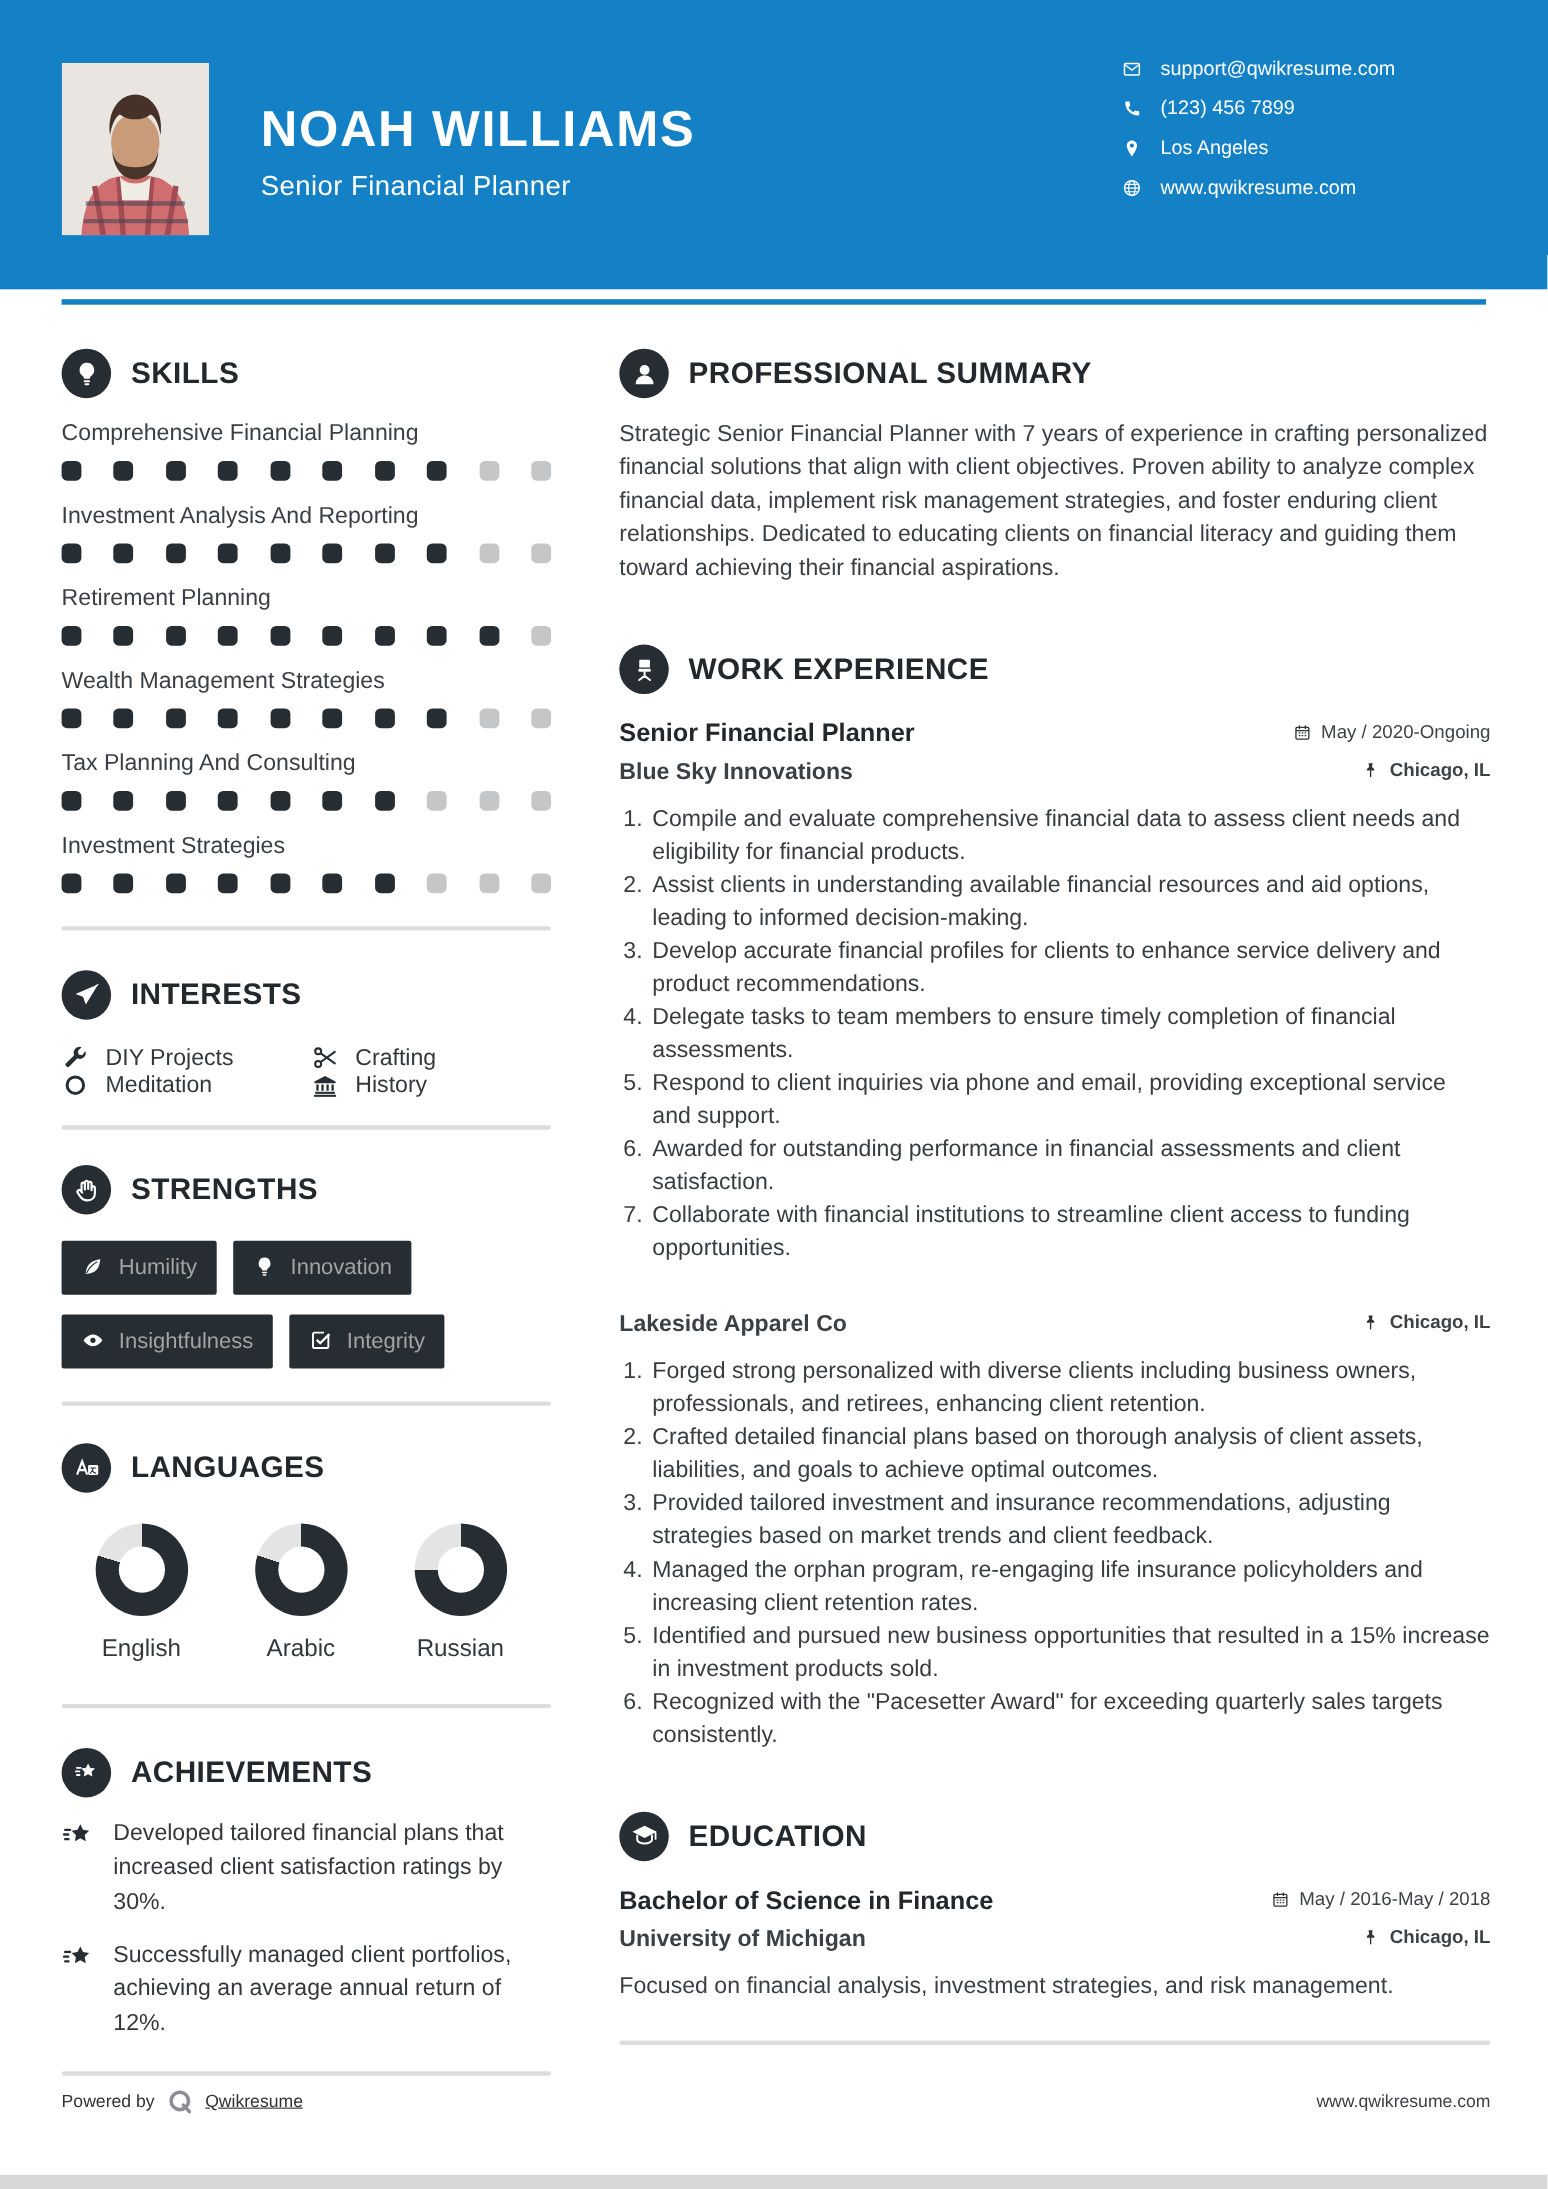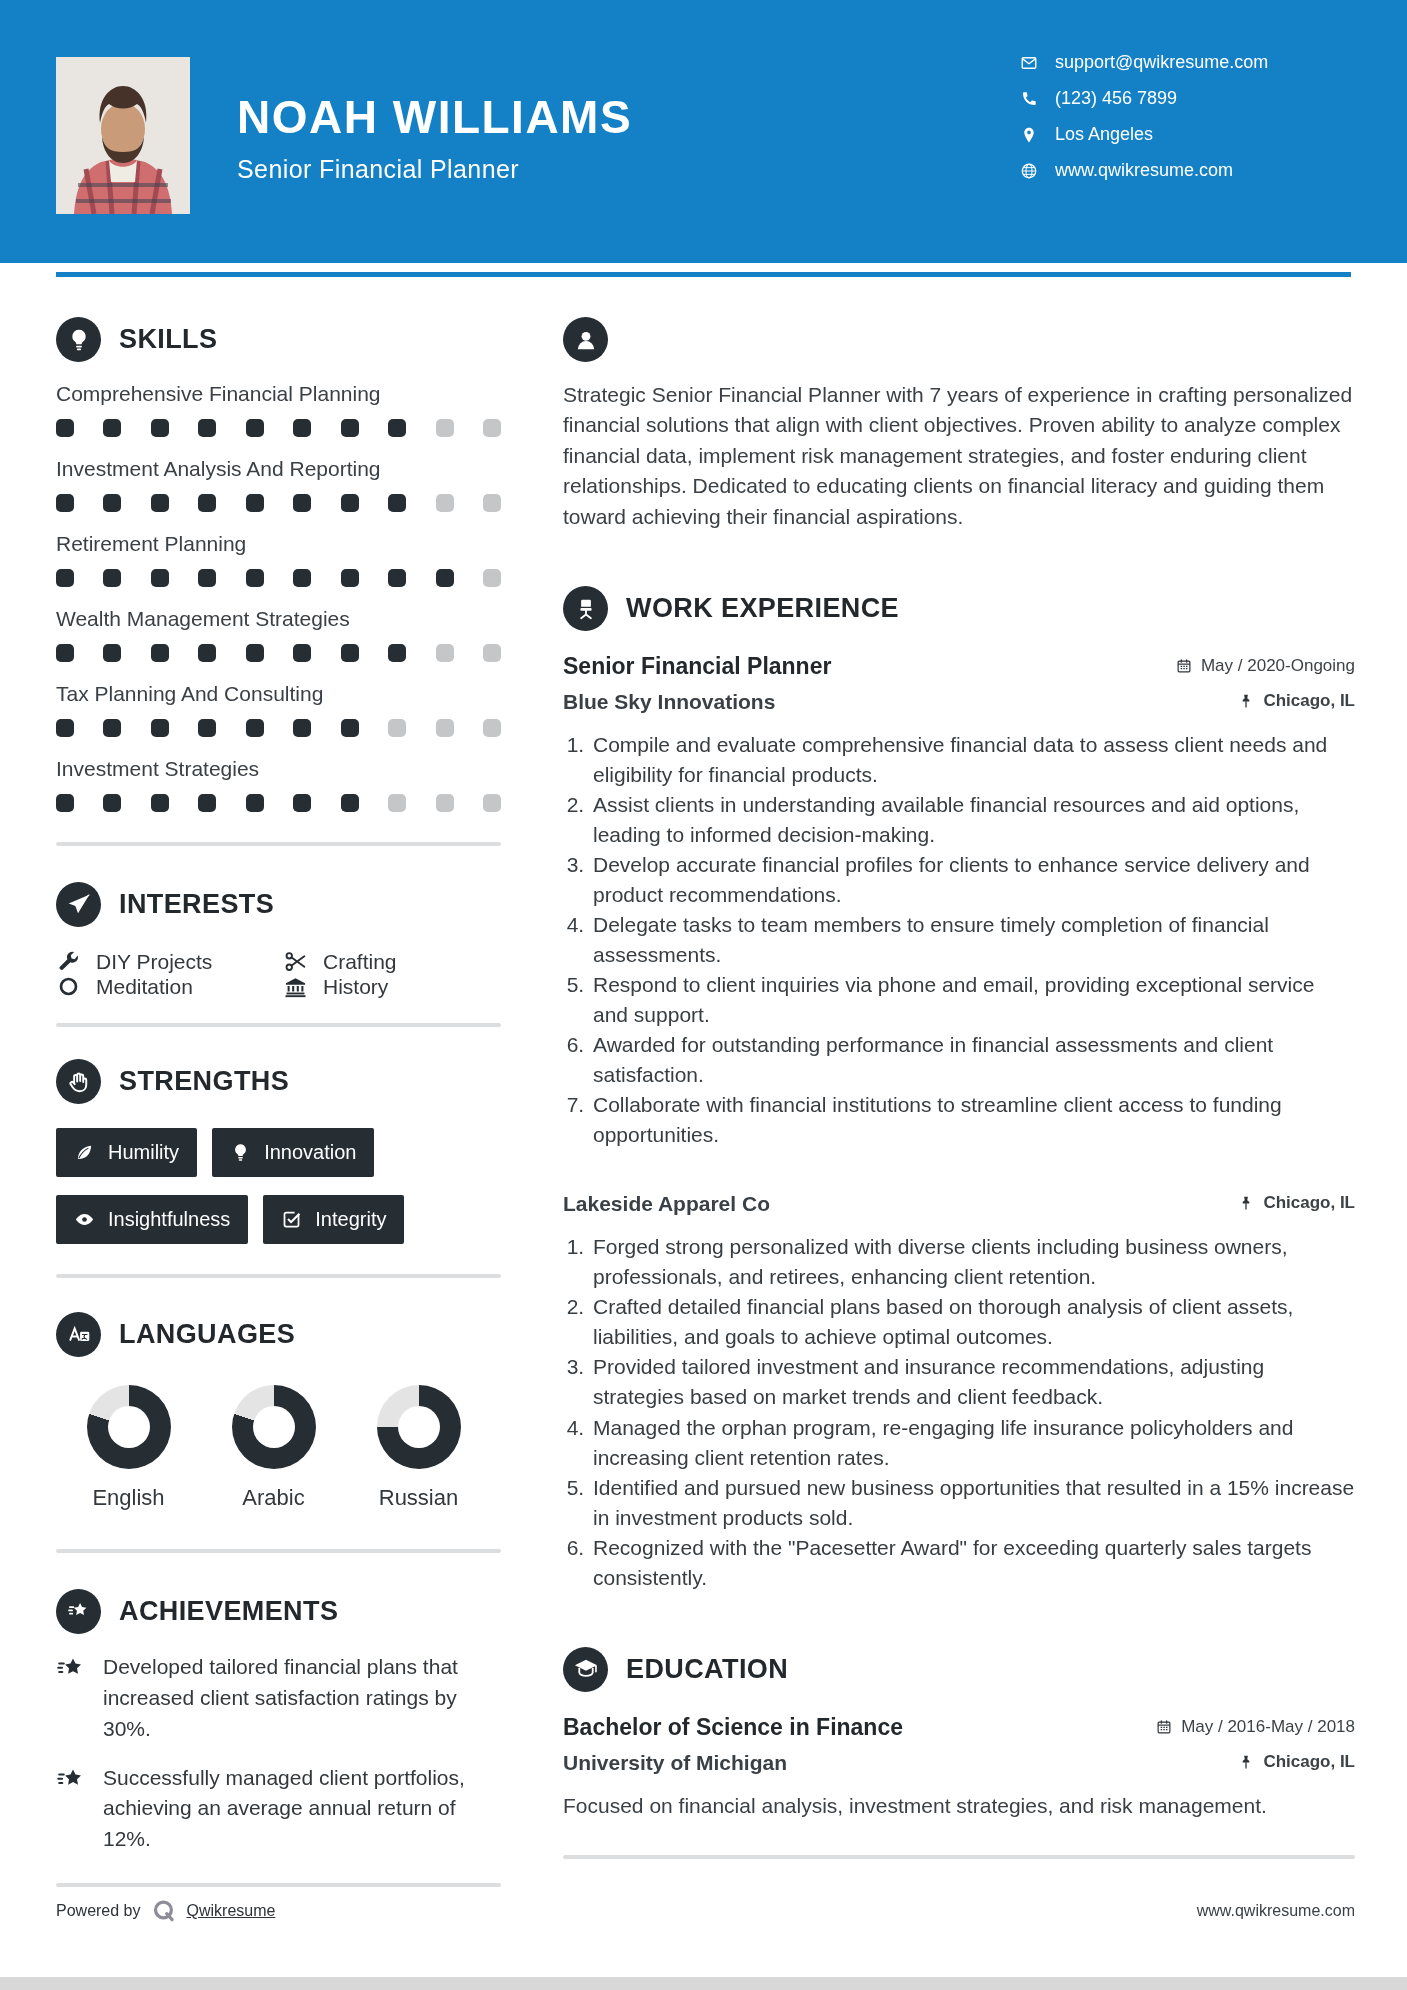--- a/index.html
+++ b/index.html
@@ -46,21 +46,21 @@
   .sec-interests { margin-top:36px; }
   .int-grid { display:grid; grid-template-columns:227px 1fr; margin-top:22px; }
   .int-item { display:flex; align-items:center; gap:15px; font-size:21px; color:#33383c; }
   .int-item .i-ico { width:25px; height:25px; color:#262d33; flex:none; }
   .int-item svg { width:25px; height:25px; display:block; }
   .rule-interests { margin-top:24px; }
 
   
   .sec-strengths { margin-top:32px; }
   .chips { display:flex; flex-wrap:wrap; margin-top:24px; }
-  .chip { display:flex; align-items:center; gap:13px; background:#262d33; color:#ffffff;
+  .chip { display:flex; align-items:flex-start; gap:13px; background:#262d33; color:#a3a3a3;
           font-size:20px; padding:13px 18px; margin:0 15px 18px 0; border-radius:2px; }
   .chip .i-ico { width:21px; height:21px; color:#fff; flex:none; }
   .chip svg { width:21px; height:21px; display:block; }
   .rule-strengths { margin-top:12px; }
 
   
   .sec-languages { margin-top:34px; }
   .langs { display:flex; margin-top:28px; }
   .lang { width:145px; display:flex; flex-direction:column; align-items:center; }
   .donut { width:84px; height:84px; border-radius:50%; position:relative; }
@@ -469,20 +469,21 @@
     <main class="right">
 
       <section class="sec-summary">
         <div class="sec-head">
           <span class="sec-ico">
             <svg viewBox="0 0 24 24">
                 <circle cx="12" cy="8.6" r="4.1" fill="currentColor"></circle>
                 <path d="M4.5 20.5a7.5 7.5 0 0 1 15 0z" fill="currentColor"></path>
               </svg>
           </span>
+          <h2 class="sec-title">PROFESSIONAL SUMMARY</h2>
         </div>
         <p class="summary-text">Strategic Senior Financial Planner with 7 years of experience in crafting personalized financial solutions that align with client objectives. Proven ability to analyze complex financial data, implement risk management strategies, and foster enduring client relationships. Dedicated to educating clients on financial literacy and guiding them toward achieving their financial aspirations.</p>
       </section>
 
       <section class="sec-work">
         <div class="sec-head">
           <span class="sec-ico">
             <svg viewBox="0 0 24 24">
                 <path d="M8.5 3.5h7a1 1 0 0 1 1 1V10h-9V4.5a1 1 0 0 1 1-1z" fill="currentColor"></path>
                 <rect x="6.8" y="11" width="10.4" height="2.6" rx="1" fill="currentColor"></rect>

